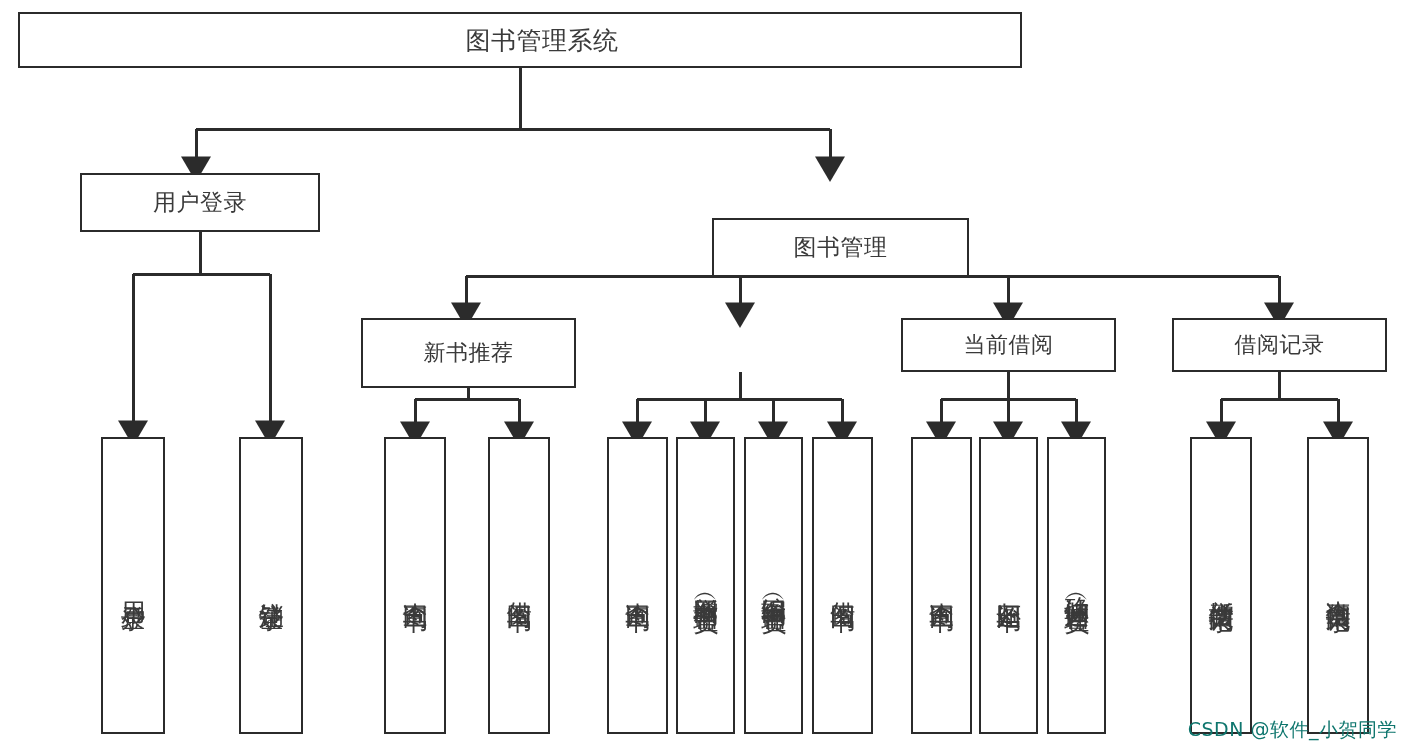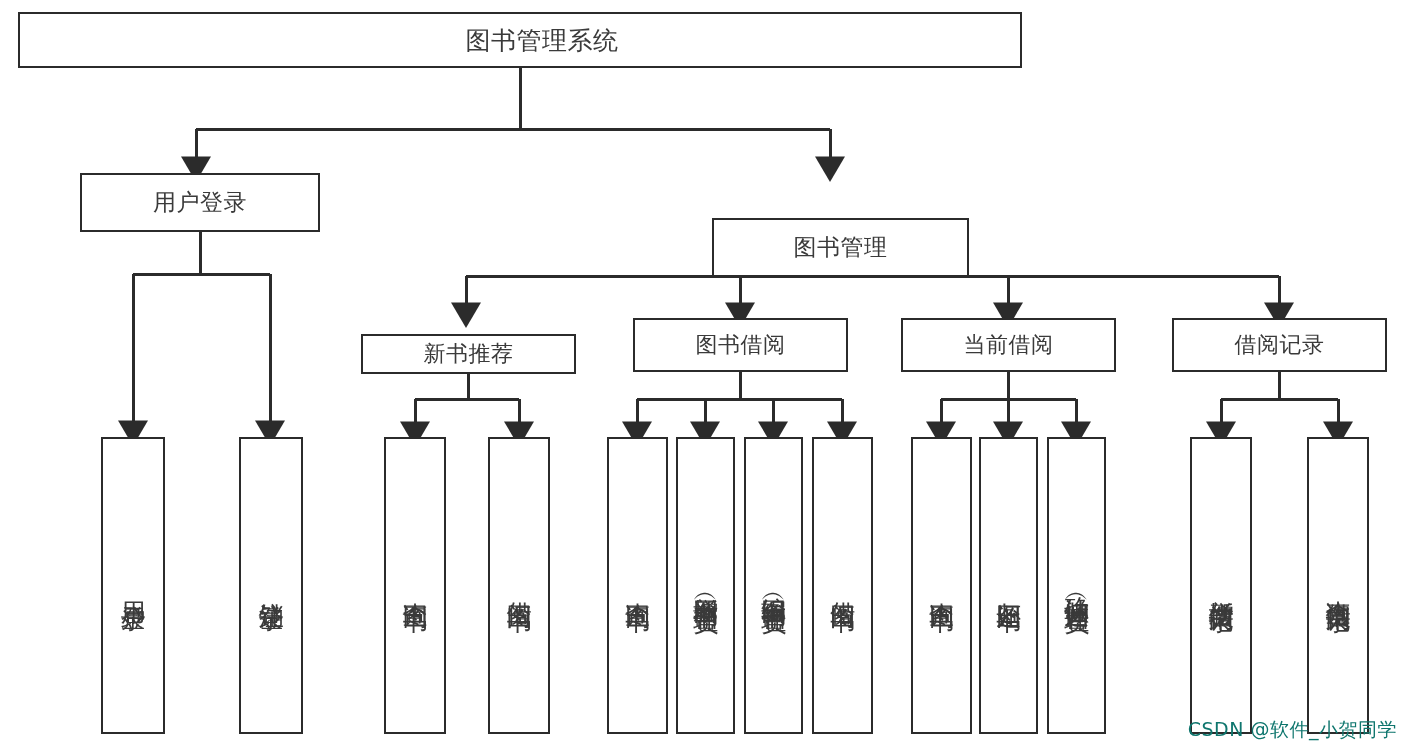--- a/index.html
+++ b/index.html
@@ -109,22 +109,21 @@
       <path d="M1221,399 L1221,425" marker-end="url(#ah)"></path>
       <path d="M1338,399 L1338,425" marker-end="url(#ah)"></path>
     </g>
   </svg>
 
   <div class="node root" style="left:18px;top:12px;width:1004px;height:56px;">图书管理系统</div>
 
   <div class="node l2" style="left:80px;top:173px;width:240px;height:59px;">用户登录</div>
   <div class="node l2" style="left:712px;top:173px;width:257px;height:59px;margin-top:45px;">图书管理</div>
 
-  <div class="node l3" style="left:361px;top:334px;width:215px;height:40px;">新书推荐</div>
-  <div class="node l3" style="left:633px;top:318px;width:215px;height:54px;">图书借阅</div>
+  <div class="node l3" style="left:361px;top:318px;width:215px;height:70px;">新书推荐</div>
   <div class="node l3" style="left:1172px;top:318px;width:215px;height:54px;">借阅记录</div>
   <div class="node l3" style="left:901px;top:318px;width:215px;height:54px;">当前借阅</div>
 
   <div class="leaf" style="left:101px;top:437px;width:64px;height:297px;">
     <span class="vtext">用户登录</span>
   </div>
   <div class="leaf" style="left:239px;top:437px;width:64px;height:297px;">
     <span class="vtext">注销登录</span>
   </div>
 

